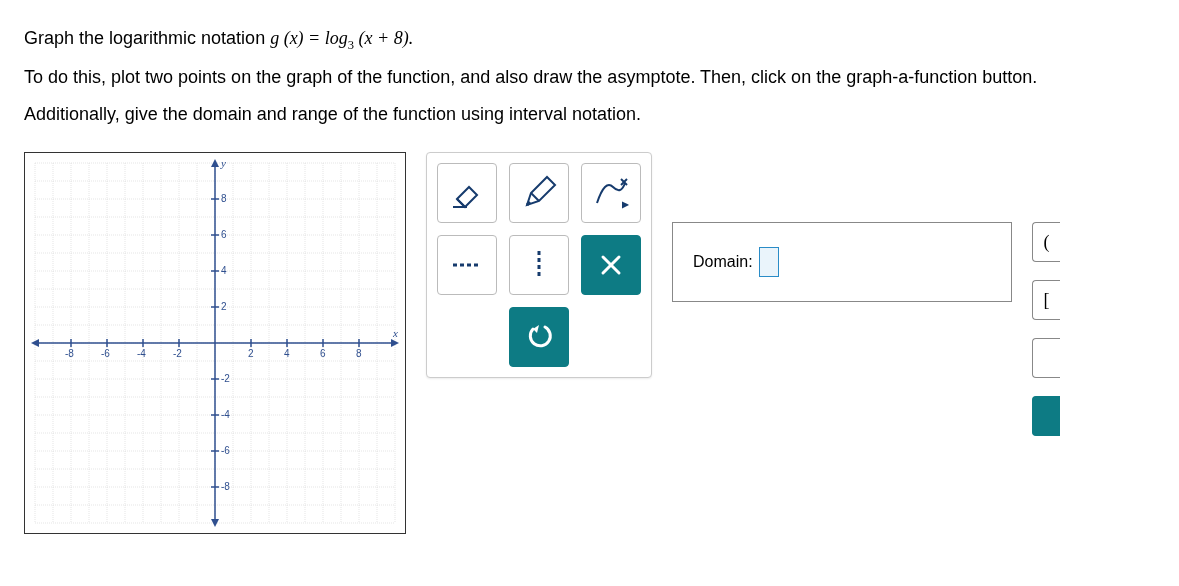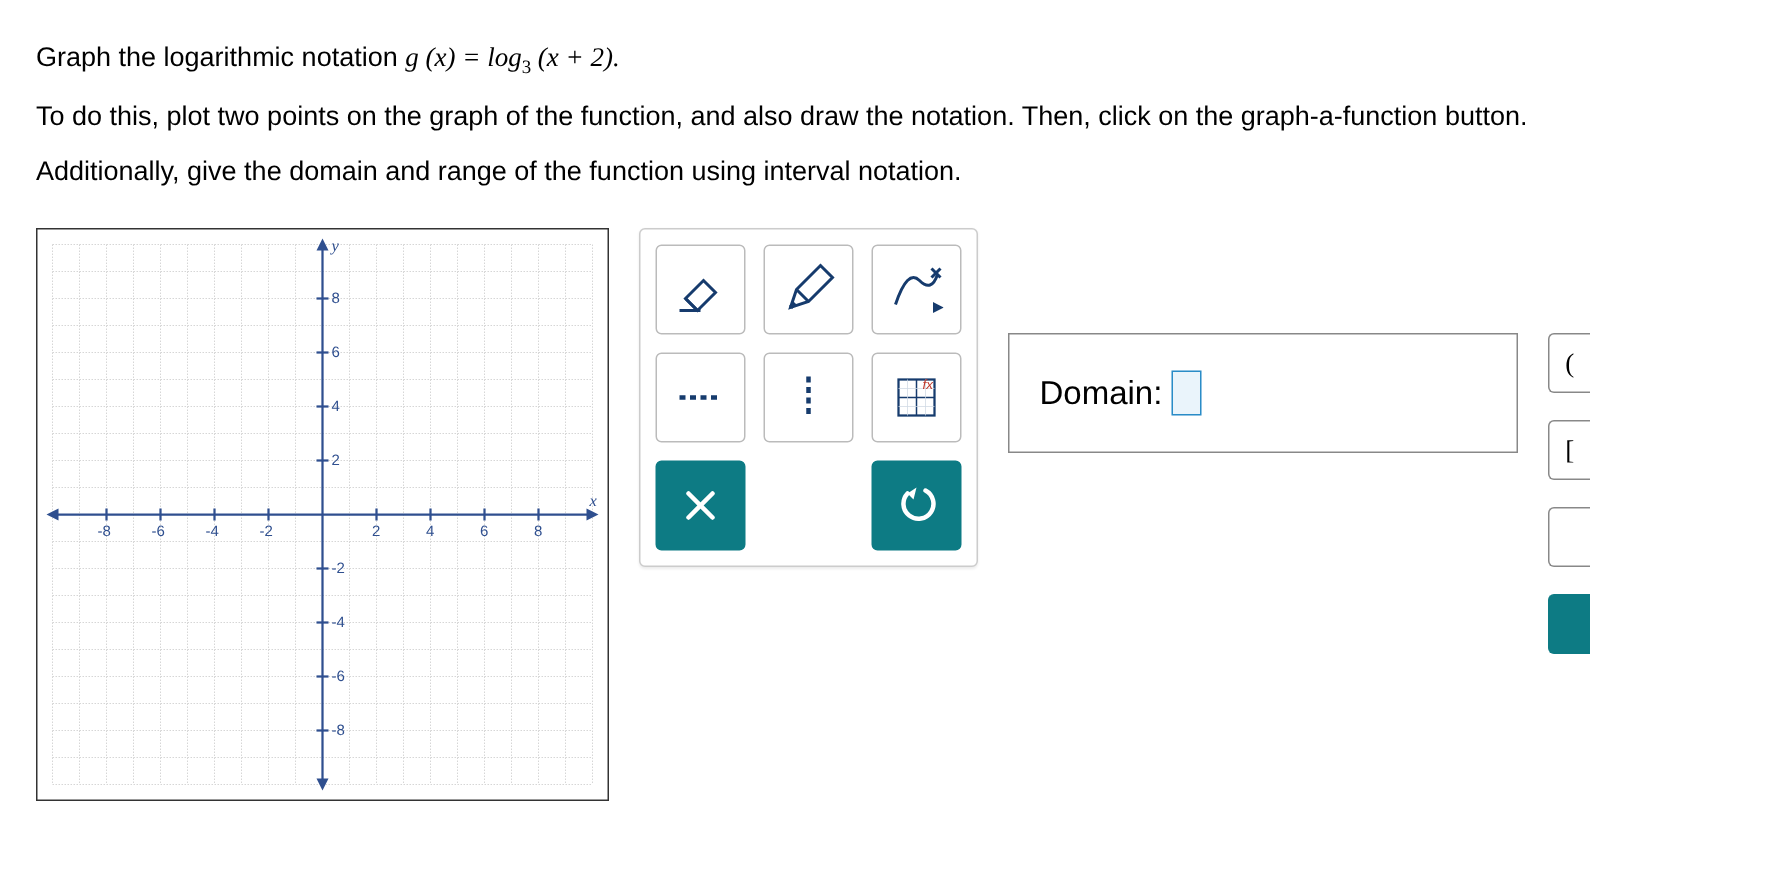--- a/index.html
+++ b/index.html
@@ -60,21 +60,21 @@
     padding: 24px 20px;
     width: 340px;
     margin-top: 70px;
   }
   .row {
     display: flex;
     align-items: center;
     margin-bottom: 40px;
   }
   .row:last-child { margin-bottom: 0; }
-  .row label { font-size: 22px; margin-right: 6px; }
+  .row label { font-size: 16px; margin-right: 6px; }
   .interval-input {
     width: 20px;
     height: 30px;
     border: 1px solid #2a8cc7;
     background: #eaf4fb;
     display: inline-block;
   }
   .side-buttons {
     display: flex;
     flex-direction: column;
@@ -102,23 +102,23 @@
   }
   .grid-line { stroke: #c8c8c8; stroke-width: 0.5; stroke-dasharray: 1 1; }
   .axis { stroke: #2f4f8f; stroke-width: 1.5; }
   .tick-label { font-size: 10px; fill: #2f4f8f; font-family: Arial; }
   .axis-label { font-size: 11px; fill: #2f4f8f; font-style: italic; font-family: "Times New Roman"; }
 </style>
 </head>
 <body>
 
 <div class="prompt-text">
-  <span>Graph the logarithmic notation </span><span class="math"><span>g (x) = log</span><sub>3</sub><span> (x + 2).</span></span>
+  <span>Graph the logarithmic notation </span><span class="math"><span>g (x) = log</span><sub>3</sub><span> (x + 8).</span></span>
 </div>
-<div class="prompt-text">To do this, plot two points on the graph of the function, and also draw the notation. Then, click on the graph-a-function button.</div>
+<div class="prompt-text">To do this, plot two points on the graph of the function, and also draw the asymptote. Then, click on the graph-a-function button.</div>
 <div class="prompt-text">Additionally, give the domain and range of the function using interval notation.</div>
 
 <div class="work-area">
 
   <div class="graph-panel">
     <svg width="380" height="380" viewBox="0 0 380 380">
 
       <g>
 
         <g>
@@ -251,32 +251,20 @@
     <div class="tool-btn">
       <svg viewBox="0 0 36 36">
           <line x1="4" y1="18" x2="32" y2="18" stroke="#163b6d" stroke-width="3" stroke-dasharray="4 3"></line>
         </svg>
     </div>
     <div class="tool-btn">
       <svg viewBox="0 0 36 36">
           <line x1="18" y1="4" x2="18" y2="32" stroke="#163b6d" stroke-width="3" stroke-dasharray="4 3"></line>
         </svg>
     </div>
-    <div class="tool-btn">
-      <svg viewBox="0 0 36 36">
-        <rect x="6" y="6" width="24" height="24" fill="none" stroke="#163b6d" stroke-width="1.5"></rect>
-        <line x1="6" y1="18" x2="30" y2="18" stroke="#163b6d"></line>
-        <line x1="18" y1="6" x2="18" y2="30" stroke="#163b6d"></line>
-        <line x1="12" y1="6" x2="12" y2="30" stroke="#cfd8e3" stroke-width="0.5"></line>
-        <line x1="24" y1="6" x2="24" y2="30" stroke="#cfd8e3" stroke-width="0.5"></line>
-        <line x1="6" y1="12" x2="30" y2="12" stroke="#cfd8e3" stroke-width="0.5"></line>
-        <line x1="6" y1="24" x2="30" y2="24" stroke="#cfd8e3" stroke-width="0.5"></line>
-        <text x="22" y="12" font-size="9" fill="#c0392b" font-style="italic">fx</text>
-      </svg>
-    </div>
     <div class="tool-btn primary">
       <svg viewBox="0 0 36 36">
           <line x1="10" y1="10" x2="26" y2="26" stroke="#fff" stroke-width="3" stroke-linecap="round"></line>
           <line x1="26" y1="10" x2="10" y2="26" stroke="#fff" stroke-width="3" stroke-linecap="round"></line>
         </svg>
     </div>
     <div></div>
     <div class="tool-btn primary">
       <svg viewBox="0 0 36 36">
           <path d="M24 8 A 10 10 0 1 1 12 10" fill="none" stroke="#fff" stroke-width="3" stroke-linecap="round"></path>

